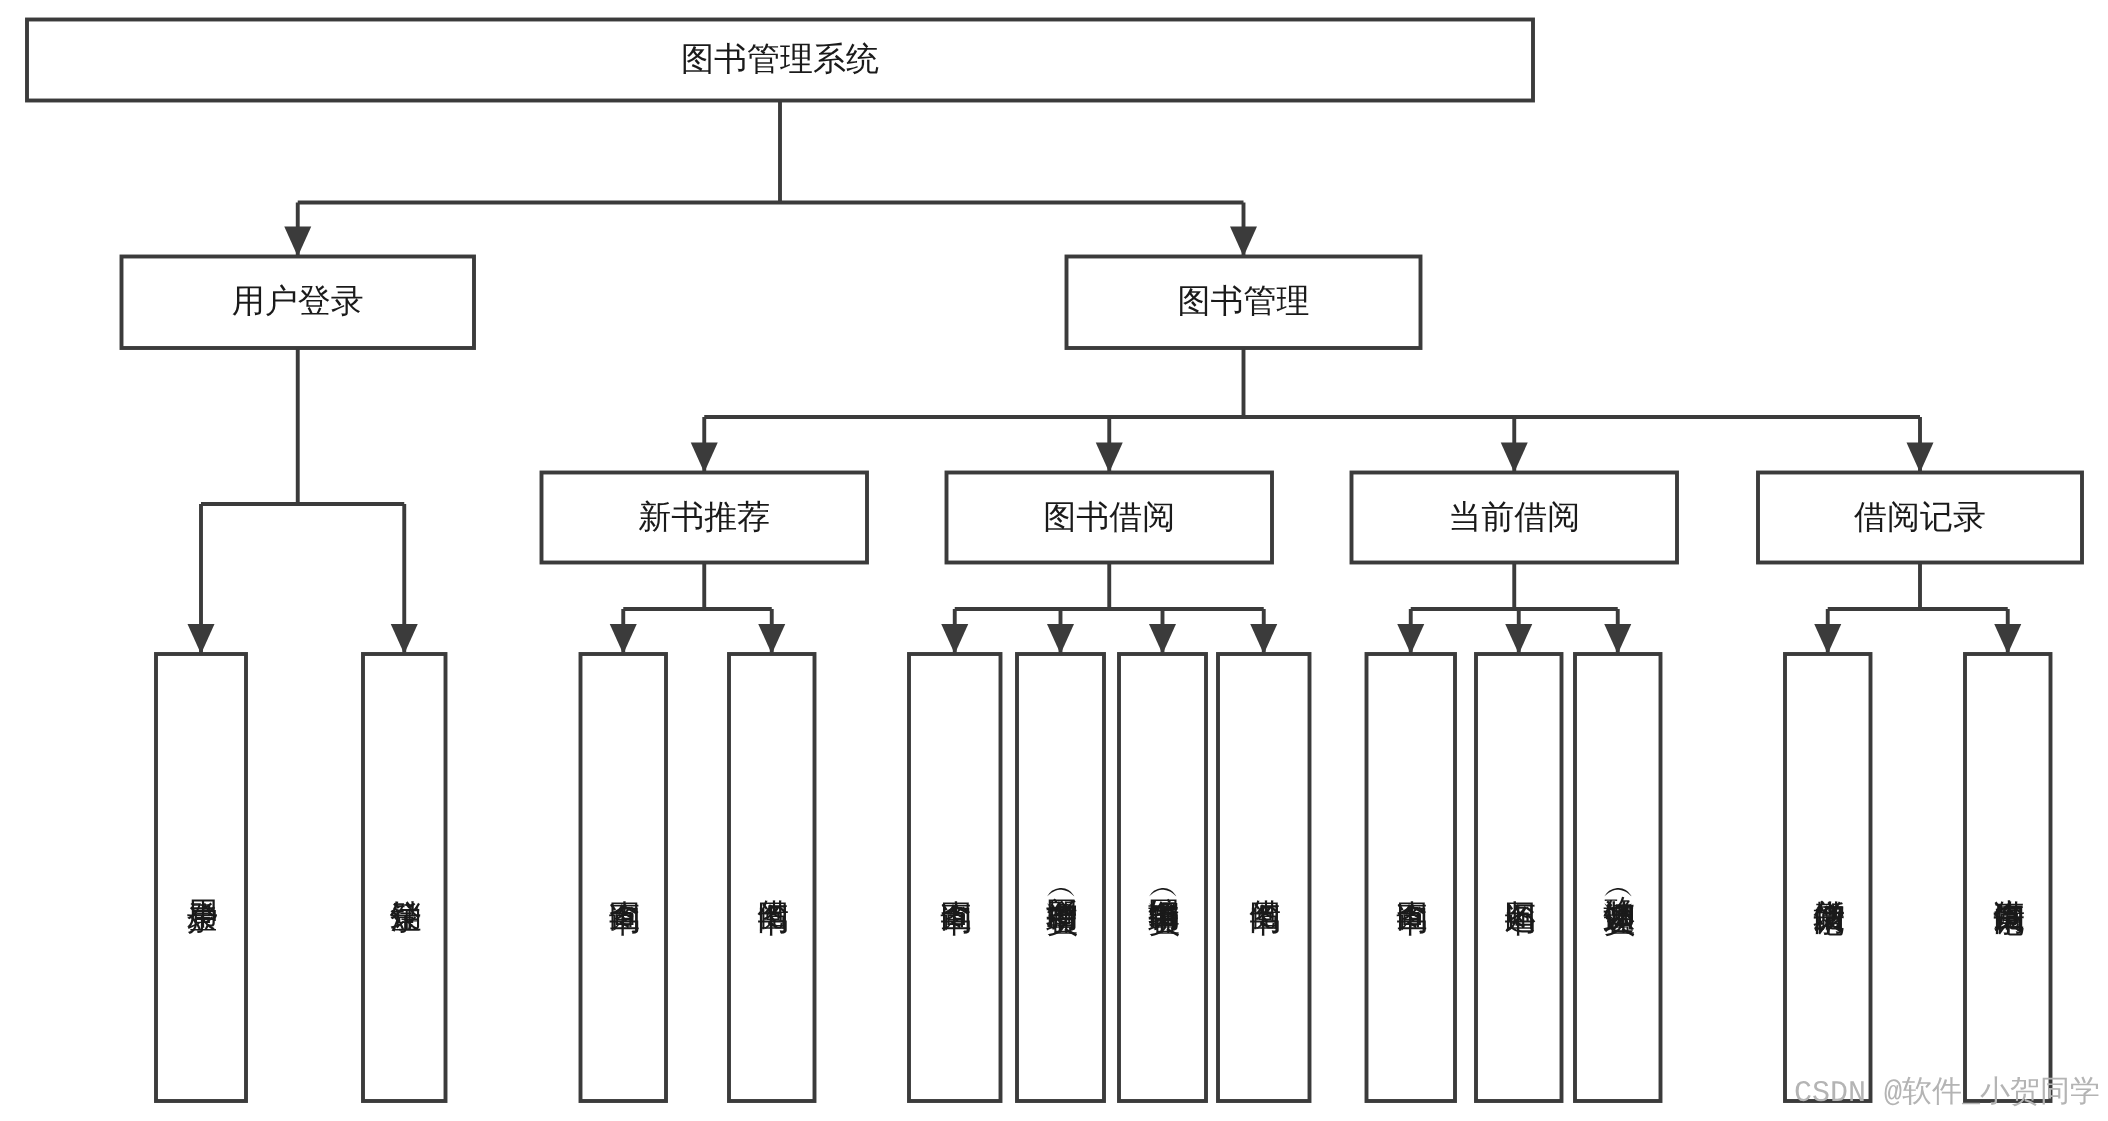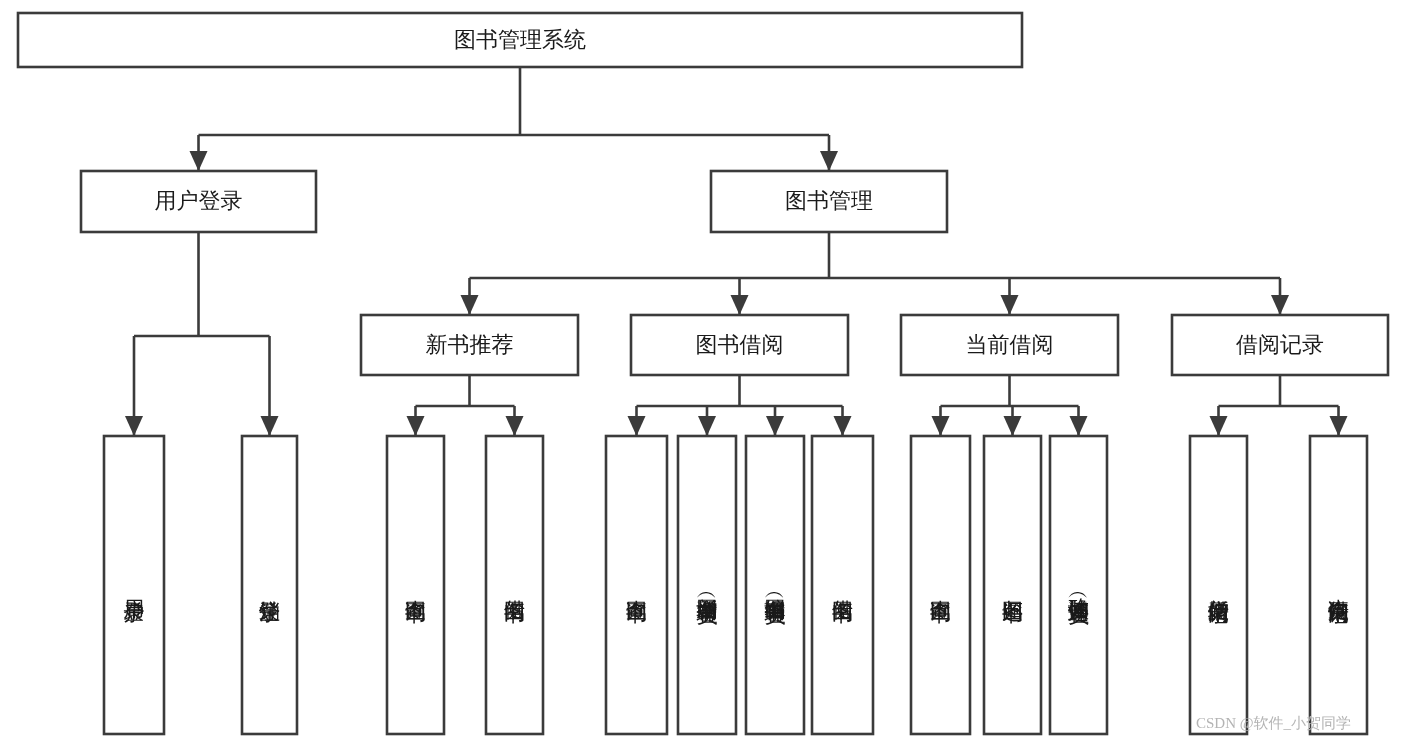--- a/index.html
+++ b/index.html
@@ -62,22 +62,22 @@
     font-family: "Liberation Sans", "DejaVu Sans", sans-serif;
     font-size: 21px;
     line-height: 1.05;
     color: #1a1a1a;
     letter-spacing: 1px;
     white-space: nowrap;
     text-align: center;
   }
   .watermark {
     position: absolute;
-    font-family: Liberation Serif, serif;
-    font-size: 15px;
+    font-family: Liberation Mono, monospace;
+    font-size: 20px;
     color: #b4b4b4;
     white-space: nowrap;
     pointer-events: none;
   }
 </style>
 </head>
 <body>
 
 <div id="diagram-root">
 

